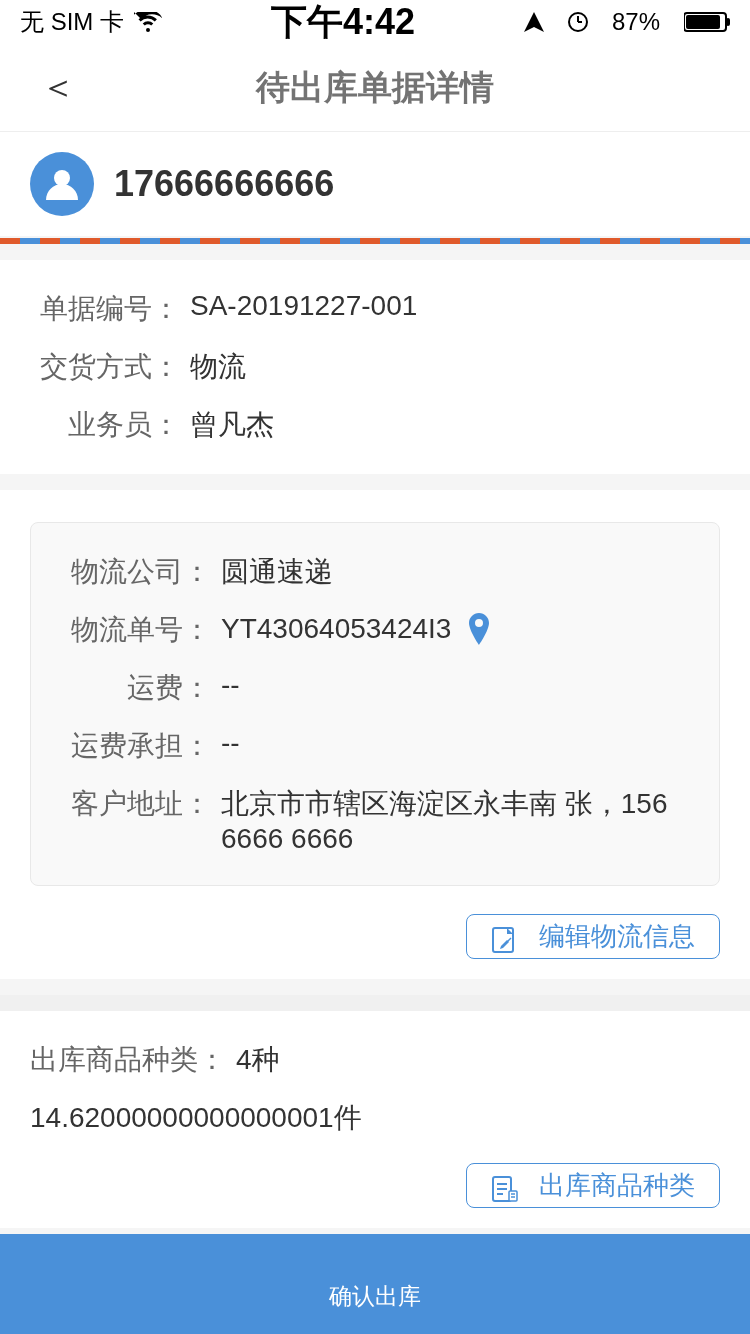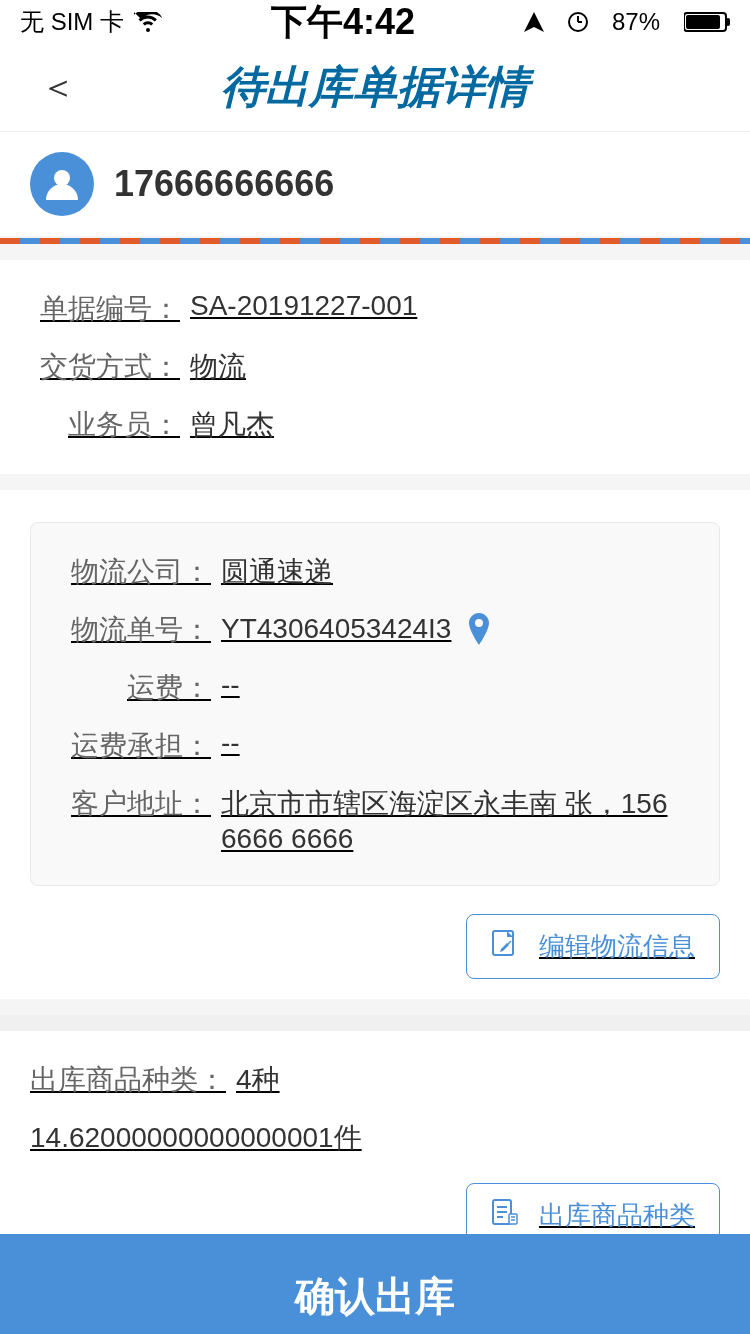--- a/index.html
+++ b/index.html
@@ -41,24 +41,23 @@
     .nav-back {
       font-size: 36px;
       color: #333;
       cursor: pointer;
       padding: 10px;
     }
     .nav-title {
       position: absolute;
       left: 50%;
       transform: translateX(-50%);
-      font-size: 44px;
+      font-size: 34px;
       font-weight: 600;
-      color: #0369a1;
-      font-style: italic;
+      color: #737373;
     }
 
     
     .customer-header {
       background: #fff;
       padding: 20px 30px;
       display: flex;
       align-items: center;
       gap: 20px;
       margin-bottom: 2px;
@@ -94,21 +93,20 @@
         #4a90d9 60px, #4a90d9 80px
       );
       margin-bottom: 16px;
     }
 
     
     .section {
       background: #fff;
       padding: 20px 30px;
       margin-bottom: 16px;
-      text-decoration: underline;
     }
 
     .field-row {
       display: flex;
       align-items: flex-start;
       padding: 10px 0;
       font-size: 28px;
       color: #333;
     }
     .field-label {
@@ -147,25 +145,25 @@
     .edit-btn {
       display: flex;
       align-items: center;
       justify-content: flex-end;
       padding-top: 16px;
     }
     .btn-outline {
       border: 1px solid #4a90d9;
       color: #4a90d9;
       background: #fff;
-      padding: 14px 24px;
+      padding: 4px 24px;
       border-radius: 8px;
       font-size: 26px;
       display: flex;
-      align-items: flex-start;
+      align-items: flex-end;
       gap: 20px;
       cursor: pointer;
     }
 
     
     .section-divider {
       height: 16px;
       background: #f0f0f0;
     }
 
@@ -185,22 +183,22 @@
       width: 750px;
       height: 100px;
       background: #4a90d9;
       display: flex;
       align-items: center;
       justify-content: center;
       cursor: pointer;
     }
     .confirm-text {
       color: #fff;
-      font-size: 40px;
-      font-weight: 700;
+      font-size: 23px;
+      font-weight: 400;
       margin-top: 24px;
     }
 
     .content-area {
       padding-bottom: 100px;
     }
   </style>
 </head>
 <body>
 

